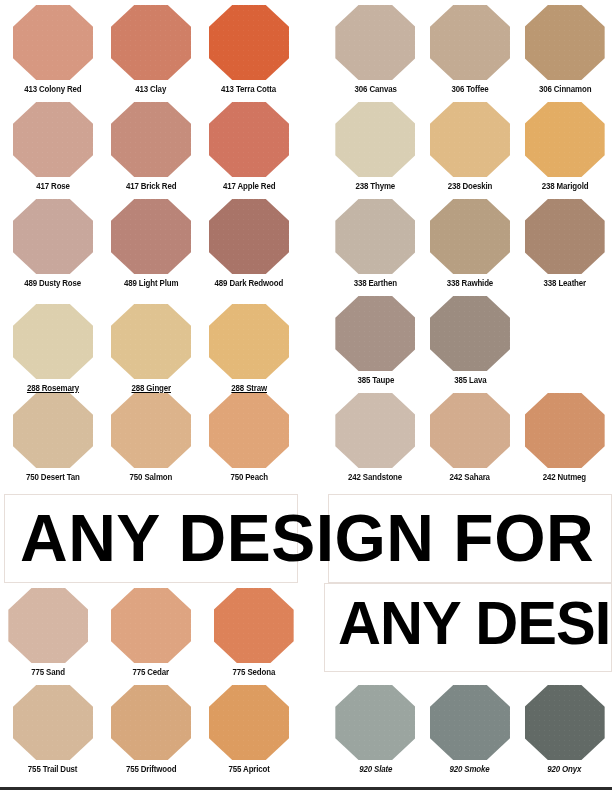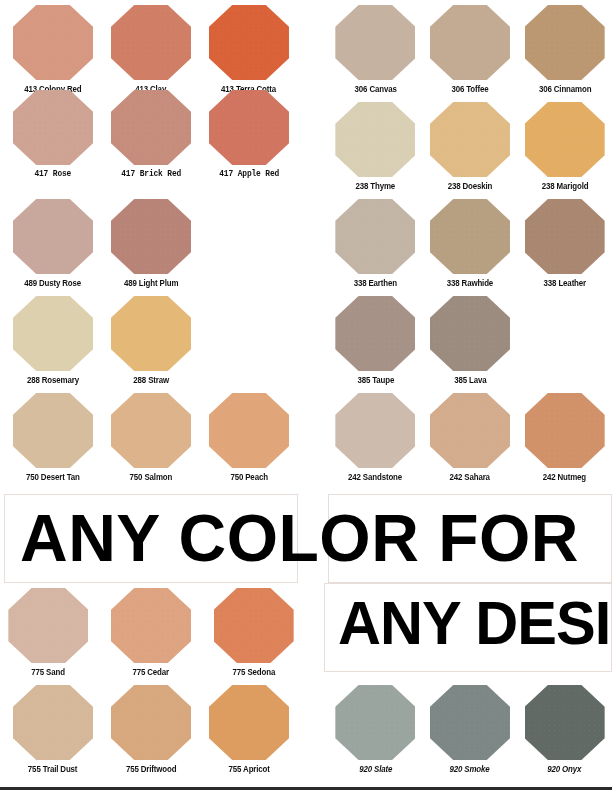--- a/index.html
+++ b/index.html
@@ -104,21 +104,21 @@
           </div>
           <div class="swatch-cell">
             <div class="chip" style="background: rgb(208, 127, 102);"></div>
             <div class="chip-label">413 Clay</div>
           </div>
           <div class="swatch-cell">
             <div class="chip" style="background: rgb(218, 98, 56);"></div>
             <div class="chip-label">413 Terra Cotta</div>
           </div>
         </div>
-        <div class="swatch-row" style="top: 90px; font-family: Liberation Mono, monospace;">
+        <div class="swatch-row" style="top: 102px;">
           <div class="swatch-cell">
             <div class="chip" style="background: rgb(207, 163, 147);"></div>
             <div class="chip-label">417 Rose</div>
           </div>
           <div class="swatch-cell">
             <div class="chip" style="background: rgb(198, 141, 124);"></div>
             <div class="chip-label">417 Brick Red</div>
           </div>
           <div class="swatch-cell">
             <div class="chip" style="background: rgb(209, 117, 96);"></div>
@@ -127,25 +127,33 @@
         </div>
         <div class="swatch-row" style="top: 199px;">
           <div class="swatch-cell">
             <div class="chip" style="background: rgb(200, 167, 156);"></div>
             <div class="chip-label">489 Dusty Rose</div>
           </div>
           <div class="swatch-cell">
             <div class="chip" style="background: rgb(185, 132, 120);"></div>
             <div class="chip-label">489 Light Plum</div>
           </div>
-        </div>
-        <div class="swatch-row" style="top: 296px;">
+          <div class="swatch-cell">
+            <div class="chip" style="background: rgb(169, 116, 104);"></div>
+            <div class="chip-label">489 Dark Redwood</div>
+          </div>
+        </div>
+        <div class="swatch-row" style="top: 304px; text-decoration: underline;">
           <div class="swatch-cell">
             <div class="chip" style="background: rgb(221, 208, 174);"></div>
             <div class="chip-label">288 Rosemary</div>
+          </div>
+          <div class="swatch-cell">
+            <div class="chip" style="background: rgb(223, 195, 145);"></div>
+            <div class="chip-label">288 Ginger</div>
           </div>
           <div class="swatch-cell">
             <div class="chip" style="background: rgb(228, 185, 120);"></div>
             <div class="chip-label">288 Straw</div>
           </div>
         </div>
         <div class="swatch-row" style="top: 393px;">
           <div class="swatch-cell">
             <div class="chip" style="background: rgb(214, 189, 157);"></div>
             <div class="chip-label">750 Desert Tan</div>
@@ -272,19 +280,19 @@
             <div class="chip-label">920 Onyx</div>
           </div>
         </div>
       </div>
   </div>
 
   <div class="banner-box" id="banner-box-left"></div>
   <div class="banner-box" id="banner-box-right"></div>
   <div class="banner-box" id="banner-box-design"></div>
 
-  <div class="banner-text" id="banner-any-color">ANY COLOR FOR</div>
+  <div class="banner-text" id="banner-any-color">ANY DESIGN FOR</div>
 
   <div class="banner-text" id="banner-any-design">ANY DESIGN</div>
 
   <div id="bottom-rule"></div>
 
 </div>
 
 </body></html>

